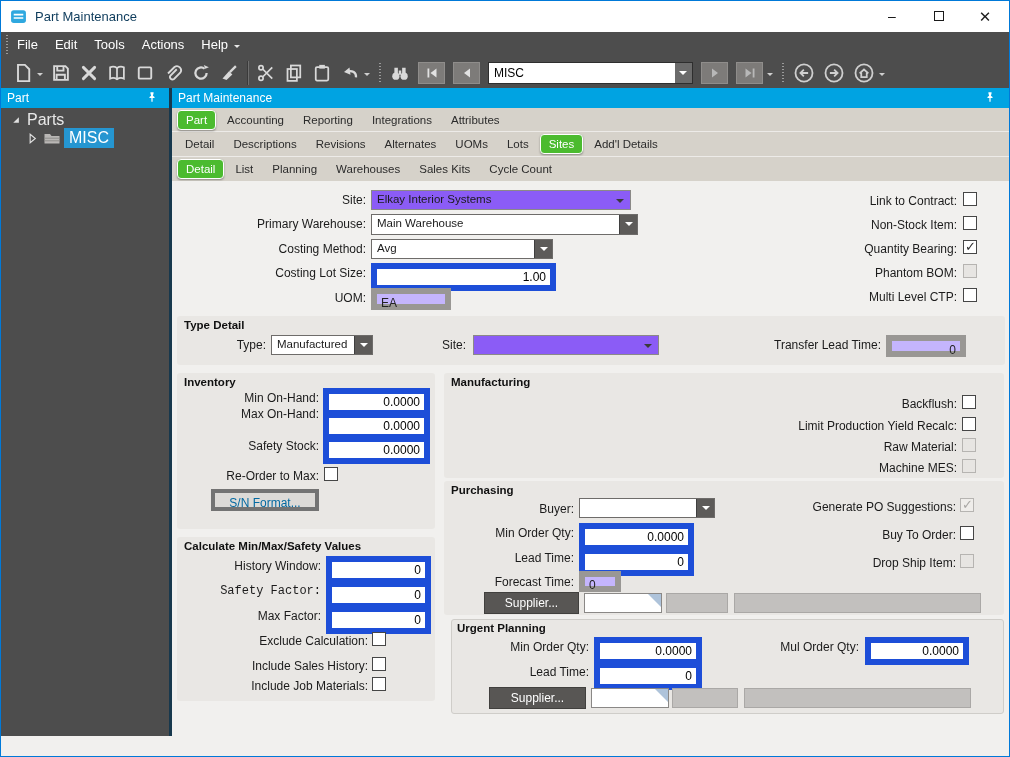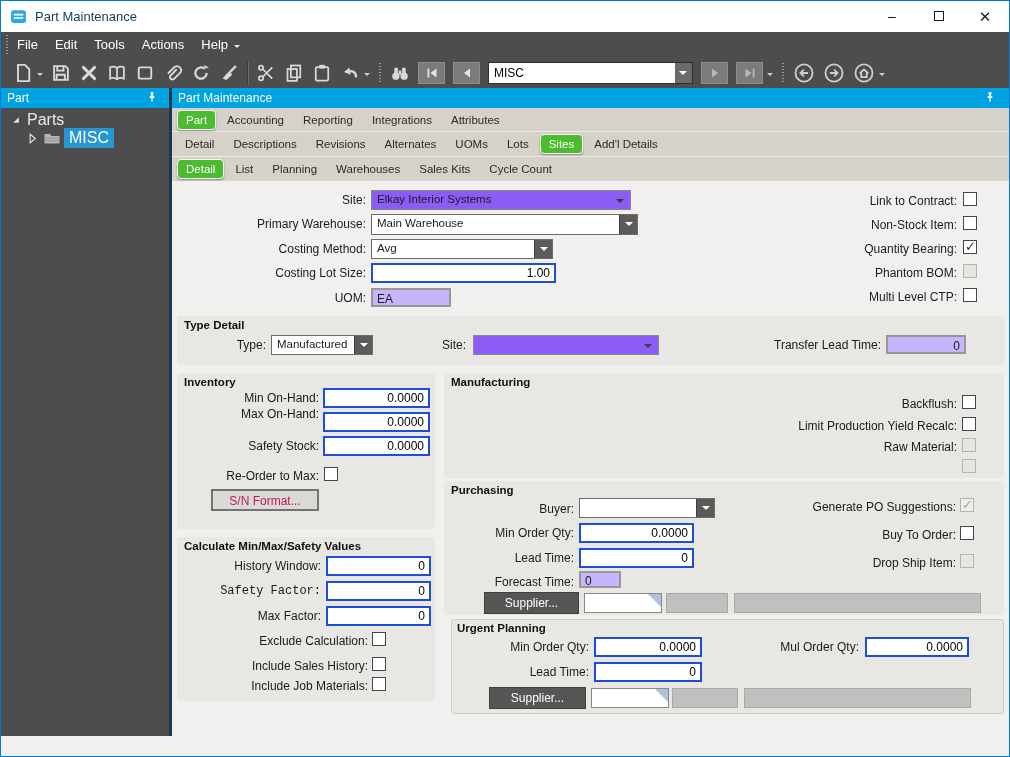--- a/index.html
+++ b/index.html
@@ -51,36 +51,36 @@
   .tabrow { position:absolute; left:171px; right:0; display:flex; align-items:center; padding-left:5px; gap:3px; border-bottom:1px solid #edebe8; }
   .tab { font-size:11.5px; color:#2b2b2b; padding:4px 8px; white-space:nowrap; cursor:default; }
   .tab.active { background:#4bbb2f; color:#fff; border:1px solid #fff; border-radius:4px; box-shadow:0 1px 2px rgba(0,0,0,.35); padding:3px 8px; }
 
   
   .content { position:absolute; left:171px; top:180px; right:0; height:555px; background:#f1f0ee; }
   .lbl { position:absolute; text-align:right; white-space:nowrap; font-size:12px; color:#1b1b1b; }
   .gbox { position:absolute; background:#e9e7e4; border-radius:3px; }
   .gbox.bordered { border:1px solid #cfcdc9; }
   .gtitle { position:absolute; font-weight:bold; font-size:11.5px; color:#111; white-space:nowrap; }
-  .tfield { position:absolute; background:#fff; border:2px solid #1d4ed8; font-size:12px; padding:8px 4px; font-family:"Liberation Sans",sans-serif; }
+  .tfield { position:absolute; background:#fff; border:6px solid #1d4ed8; font-size:12px; padding:8px 4px; font-family:"Liberation Sans",sans-serif; }
   .tfield.num { text-align:right; }
   .tfield.dis { background:#c4b5fd; border-color:#999794; color:#222; }
   .combo { position:absolute; background:#fff; border:1px solid #6e6c6a; }
   .combo .cval { position:absolute; left:5px; top:2px; font-size:11.5px; white-space:nowrap; }
   .combo .cbtn { position:absolute; right:0; top:0; bottom:0; width:18px; background:#5d5b59; border-left:1px solid #3f3f3f; }
   .combo .cbtn::after { content:""; position:absolute; left:5px; top:7px; border:4px solid transparent; border-top-color:#fff; }
   .combo.flat { background:#8b5cf6; border-color:#8b8987; }
   .flatcaret { position:absolute; right:6px; top:8px; border:4px solid transparent; border-top-color:#3a3a3a; }
   .cb { position:absolute; width:14px; height:14px; background:#fff; border:1px solid #464646; }
   .cb.checked::after { content:"\2713"; position:absolute; left:1px; top:-2px; font-size:13px; color:#2e2e2e; }
   .cb.disabled { background:#e7e5e2; border-color:#b6b4b1; }
   .cb.disabled-checked { background:#efedea; border-color:#b6b4b1; }
   .cb.disabled-checked::after { content:"\2713"; position:absolute; left:1px; top:-2px; font-size:13px; color:#a9a7a4; }
   .dbtn { position:absolute; background:#585654; color:#fff; border:1px solid #41403e; font-size:12px; text-align:center; cursor:default; }
-  .disbtn { position:absolute; background:#dcdad7; color:#be185d; border:2px solid #737373; font-size:12px; text-align:center; }
+  .disbtn { position:absolute; background:#dcdad7; color:#0369a1; border:4px solid #737373; font-size:12px; text-align:center; }
   .supin { position:absolute; background:#fff; border:1px solid #8a8886; overflow:hidden; }
   .supin::after { content:""; position:absolute; right:0; top:0; border-style:solid; border-width:0 13px 13px 0; border-color:transparent #aec3da transparent transparent; }
   .supgray { position:absolute; background:#c2c0be; border:1px solid #aaa8a6; }
 
   .statusbar { position:absolute; left:0; top:736px; width:100%; height:28px; background:#f1f0ee; border-top:3px solid #737373; padding:2px 0 0 7px; font-size:12px;margin-top:26px; }
 </style>
 </head>
 <body>
 
 <div class="app">
@@ -349,20 +349,21 @@
   <div class="cb unchecked" style="left:371px; top:676px;"></div>
 
   <div class="gbox" style="left:443px; top:372px; width:560px; height:105px;"></div>
   <span class="gtitle" style="left:450px; top:375px;">Manufacturing</span>
   <span class="lbl" style="left:700px; width:256px; top:396px;">Backflush:</span>
   <div class="cb unchecked" style="left:961px; top:394px;"></div>
   <span class="lbl" style="left:700px; width:256px; top:418px;">Limit Production Yield Recalc:</span>
   <div class="cb unchecked" style="left:961px; top:416px;"></div>
   <span class="lbl" style="left:700px; width:256px; top:439px;">Raw Material:</span>
   <div class="cb disabled" style="left:961px; top:437px;"></div>
+  <span class="lbl" style="left:700px; width:256px; top:460px;">Machine MES:</span>
   <div class="cb disabled" style="left:961px; top:458px;"></div>
 
   <div class="gbox" style="left:443px; top:480px; width:560px; height:134px;"></div>
   <span class="gtitle" style="left:450px; top:483px;">Purchasing</span>
   <span class="lbl" style="left:440px; width:133px; top:501px;">Buyer:</span>
   <div class="combo" style="left:578px; top:497px; width:136px; height:20px;">
     <span class="cval"></span>
     <span class="cbtn"></span>
   </div>
   <span class="lbl" style="left:440px; width:133px; top:525px;">Min Order Qty:</span>

